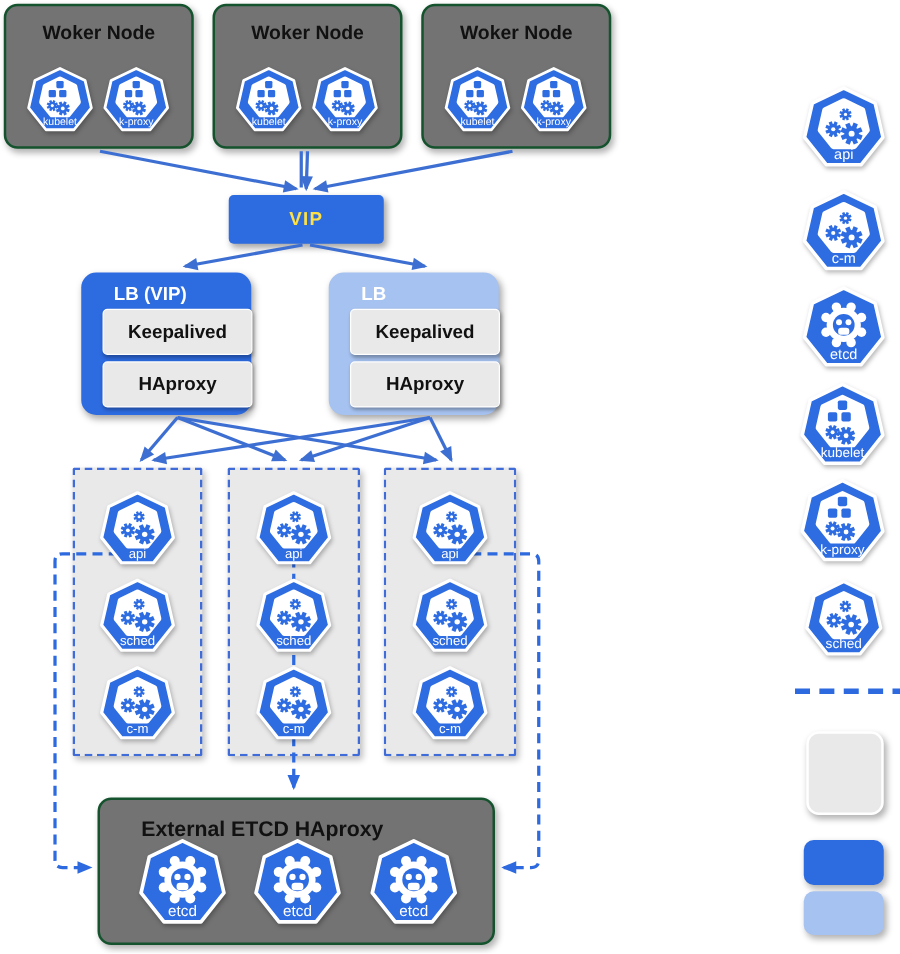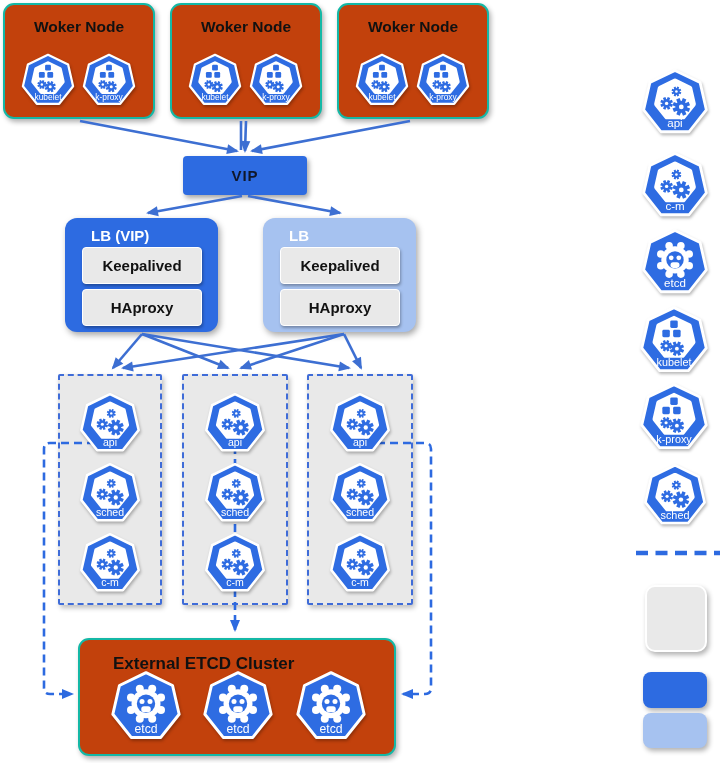--- a/index.html
+++ b/index.html
@@ -1,30 +1,30 @@
 <!DOCTYPE html>
 <html><head>
 <meta charset="utf-8">
 <style>
   html,body{margin:0;padding:0;background:#fff;}
   .stage{position:relative;width:720px;height:763px;background:#fff;
          font-family:"Liberation Sans",sans-serif;overflow:hidden;}
 
   
-  .gbox{position:absolute;background:#c2410c;border:2px solid #14b8a6;border-radius:11px;
+  .gbox{position:absolute;background:#737373;border:2px solid #14532d;border-radius:11px;
         box-shadow:2px 3px 5px rgba(0,0,0,.3);box-sizing:border-box;z-index:1;}
   .wtitle{text-align:center;margin-top:13px;font-size:15.5px;font-weight:700;color:#111;}
 
   
   .vip{position:absolute;left:183px;top:156px;width:124px;height:39px;background:#2d6be1;
-       border-radius:4px;box-shadow:2px 3px 5px rgba(0,0,0,.35);color:#0f172a;font-weight:700;
+       border-radius:4px;box-shadow:2px 3px 5px rgba(0,0,0,.35);color:#fde047;font-weight:700;
        font-size:15px;letter-spacing:1px;display:flex;align-items:center;justify-content:center;z-index:1;}
 
   
-  .lb{position:absolute;top:218px;width:153px;height:114px;border-radius:12px;
+  .lb{position:absolute;top:218px;width:136px;height:114px;border-radius:12px;
       box-shadow:2px 3px 6px rgba(0,0,0,.35);box-sizing:border-box;z-index:1;}
   .lb1{background:#2d6be1;}
   .lb2{background:#a6c2f0;padding-left:16px;}
   .lbtitle{position:absolute;left:26px;top:9px;color:#fff;font-weight:700;font-size:15px;}
   .svc{position:absolute;left:17px;width:120px;height:37px;background:#e9e9e9;border:1.5px solid #fff;
        border-radius:4px;box-sizing:border-box;display:flex;align-items:center;justify-content:center;
        font-weight:700;font-size:15px;color:#111;box-shadow:1px 2px 3px rgba(0,0,0,.3);}
 
   
   .mcol{position:absolute;top:374px;height:231px;background:#e9e9e9;
@@ -78,21 +78,21 @@
     <div class="lbtitle">LB</div>
     <div class="svc" style="top:29px">Keepalived</div>
     <div class="svc" style="top:71px">HAproxy</div>
   </div>
 
   <div class="mcol" style="left:58px;width:104px"></div>
   <div class="mcol" style="left:182px;width:106px"></div>
   <div class="mcol" style="left:307px;width:106px"></div>
 
   <div class="gbox ebox">
-    <div class="etitle">External ETCD Cluster</div>
+    <div class="etitle">External ETCD HAproxy</div>
   </div>
 
   <div class="sw sw-gray"></div>
   <div class="sw sw-blue"></div>
   <div class="sw sw-lblue"></div>
 
   <svg class="overlay" width="720" height="763" viewBox="0 0 720 763">
     <defs>
       <marker id="ah" markerUnits="userSpaceOnUse" markerWidth="14" markerHeight="12" refX="11" refY="6" orient="auto">
         <path d="M1,1 L13,6 L1,11 Z" fill="#3d6fd2"></path>

